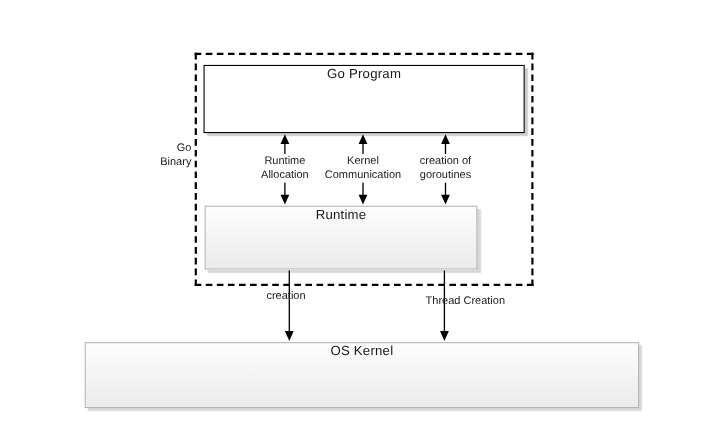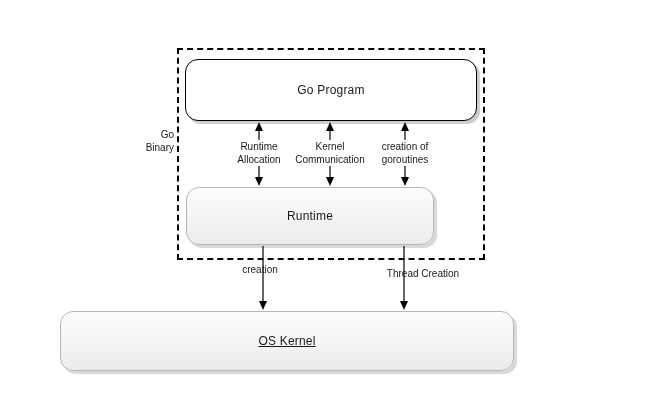--- a/index.html
+++ b/index.html
@@ -18,48 +18,45 @@
     position: absolute;
     left: 177px; top: 48px;
     width: 308px; height: 212px;
     border: 2px dashed #000000;
     background: transparent;
   }
 
   .box {
     position: absolute;
     display: flex;
-    align-items: center;
     justify-content: center;
     font-size: 12px;
     color: #1a1a1a;
     letter-spacing: 0.2px;
-    border-radius: 13px;
   }
   .box-program {
     left: 185px; top: 59px;
     width: 292px; height: 62px;
     background: #ffffff;
     border: 1px solid #000000;
     box-shadow: 3px 3px 1px #cccccc;
   }
   .box-runtime {
     left: 186px; top: 187px;
     width: 248px; height: 58px;
     background: linear-gradient(180deg, #fdfdfd 0%, #ebebeb 100%);
     border: 1px solid #b6b6b6;
     box-shadow: 3px 3px 1px #d8d8d8;
   }
   .box-kernel {
-    left: 60px; top: 311px;
-    width: 454px; height: 60px;
+    left: 77px; top: 311px;
+    width: 504px; height: 60px;
     background: linear-gradient(180deg, #fdfdfd 0%, #ebebeb 100%);
     border: 1px solid #b6b6b6;
     box-shadow: 3px 3px 1px #d8d8d8;
-    text-decoration: underline;
   }
 
   .lbl {
     position: absolute;
     font-size: 10px;
     line-height: 13px;
     color: #1a1a1a;
     text-align: center;
   }
   .lbl-go-binary {

